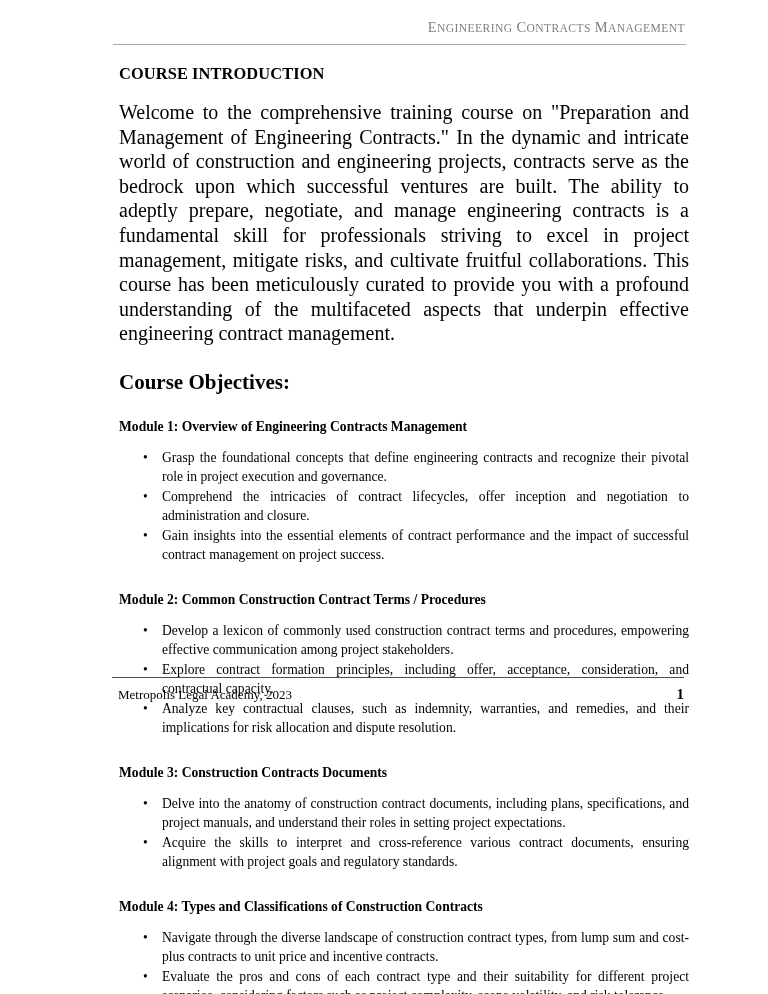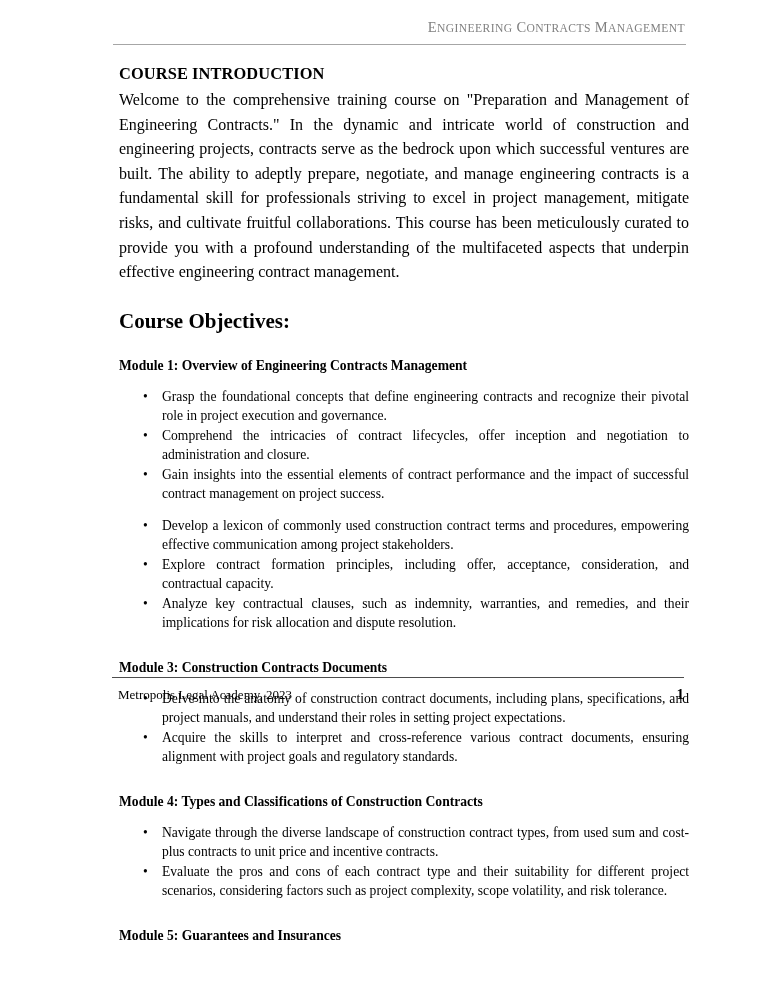--- a/index.html
+++ b/index.html
@@ -62,24 +62,24 @@
   h1.doc-title {
     font-size: 16.4px;
     font-weight: bold;
     margin: 0;
     padding: 0;
     line-height: 20px;
     letter-spacing: 0.1px;
   }
 
   p.body-text {
-    font-size: 16px;
+    font-size: 20px;
     line-height: 24.6px;
     text-align: justify;
-    margin: 4px 0 0 0;
+    margin: 16px 0 0 0;
     padding: 0;
     hyphens: none;
   }
 
   h2.section-heading {
     font-size: 21px;
     font-weight: bold;
     margin: 26px 0 0 0;
     padding: 0;
     line-height: 20px;
@@ -179,20 +179,21 @@
       <li>
           <span class="marker">•</span>
           <span class="txt">Comprehend the intricacies of contract lifecycles, offer inception and negotiation to administration and closure.</span>
         </li>
       <li>
           <span class="marker">•</span>
           <span class="txt">Gain insights into the essential elements of contract performance and the impact of successful contract management on project success.</span>
         </li>
     </ul>
 
+    <h3 class="module-heading">Module 2: Common Construction Contract Terms / Procedures</h3>
     <ul class="bullets">
       <li>
           <span class="marker">•</span>
           <span class="txt">Develop a lexicon of commonly used construction contract terms and procedures, empowering effective communication among project stakeholders.</span>
         </li>
       <li>
           <span class="marker">•</span>
           <span class="txt">Explore contract formation principles, including offer, acceptance, consideration, and contractual capacity.</span>
         </li>
       <li>
@@ -210,21 +211,21 @@
       <li>
           <span class="marker">•</span>
           <span class="txt">Acquire the skills to interpret and cross-reference various contract documents, ensuring alignment with project goals and regulatory standards.</span>
         </li>
     </ul>
 
     <h3 class="module-heading">Module 4: Types and Classifications of Construction Contracts</h3>
     <ul class="bullets">
       <li>
           <span class="marker">•</span>
-          <span class="txt">Navigate through the diverse landscape of construction contract types, from used sum and cost-plus contracts to unit price and incentive contracts.</span>
+          <span class="txt">Navigate through the diverse landscape of construction contract types, from lump sum and cost-plus contracts to unit price and incentive contracts.</span>
         </li>
       <li>
           <span class="marker">•</span>
           <span class="txt">Evaluate the pros and cons of each contract type and their suitability for different project scenarios, considering factors such as project complexity, scope volatility, and risk tolerance.</span>
         </li>
     </ul>
 
     <h3 class="module-heading">Module 5: Guarantees and Insurances</h3>
 
   </div>

